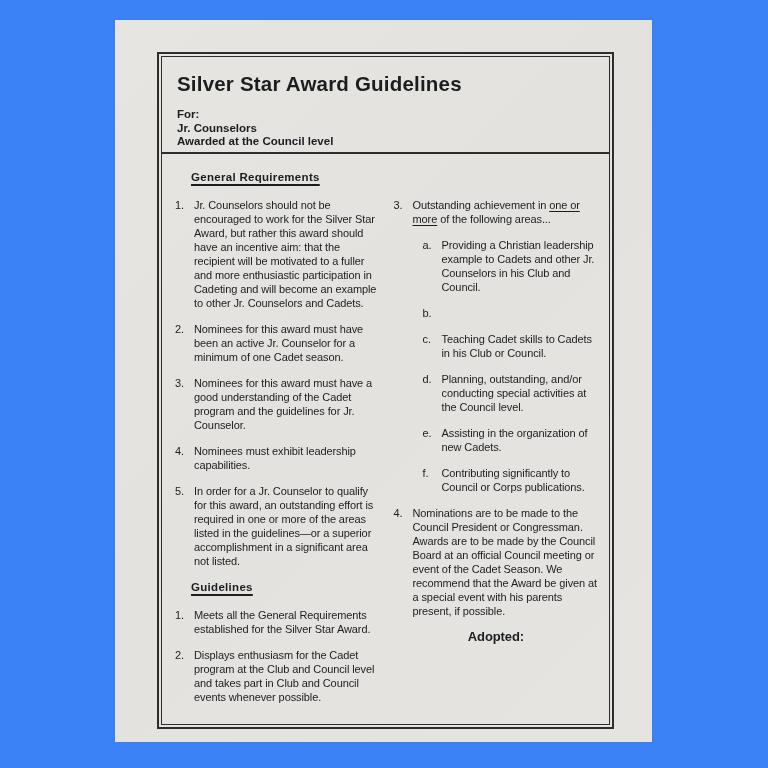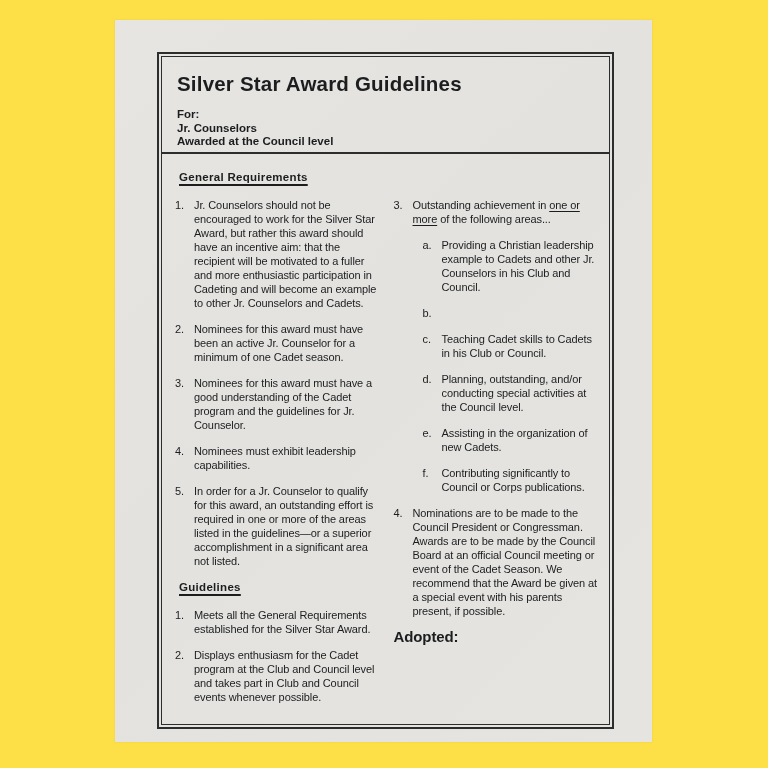--- a/index.html
+++ b/index.html
@@ -1,18 +1,18 @@
 <!DOCTYPE html>
 <html><head>
 <meta charset="utf-8">
 <style>
   * { margin:0; padding:0; box-sizing:border-box; }
   html,body { width:768px; height:768px; background:#ffffff; overflow:hidden;
               font-family:"Liberation Sans","DejaVu Sans",sans-serif; }
-  .canvas { position:relative; width:768px; height:768px; background:#fde047; }
+  .canvas { position:relative; width:768px; height:768px; background:#3b82f6; }
 
   
   .paper {
     position:absolute; left:115px; top:20px; width:537px; height:722px;
     background:linear-gradient(135deg,#e6e5e2 0%,#e3e2df 45%,#e5e4e1 100%);
     box-shadow:0 0 2px rgba(0,0,0,0.08);
   }
 
   
   .frame {
@@ -40,31 +40,31 @@
   .logo-wrap { position:absolute; right:13px; top:3px; width:80px; height:94px; }
 
   
   .body { flex:1; display:flex; gap:13px; padding:14px 10px 0 13px; color:#1b1d1f; }
   .col { width:50%; font-size:11px; line-height:14px; letter-spacing:-0.1px; }
   .col-right { padding-top:30px; }
 
   .sec-heading {
     font-size:11.5px; font-weight:bold; letter-spacing:0.3px;
     text-decoration:underline; text-decoration-thickness:1.5px; text-underline-offset:2.5px;
-    margin:2px 0 14px 4px;
+    margin:2px 0 14px 16px;
   }
   .sec-heading.second { margin-top:3px; }
 
   .item { display:flex; margin-bottom:12px; }
   .item .num { width:19px; flex:none; }
   .item .txt { flex:1; }
   .sub { margin-left:29px; margin-bottom:12px; }
   .u { text-decoration:underline; text-underline-offset:2px; }
 
-  .adopted { display:flex; font-weight:bold; margin-top:9px; font-size:15px; }
+  .adopted { display:flex; font-weight:bold; margin-top:9px; font-size:13px;justify-content:center; }
   .adopted-label { width:57px; flex:none; }
 </style>
 </head>
 <body>
 
 <div class="canvas">
   <div class="paper">
     <div class="frame">
       <div class="frame-inner">
 

